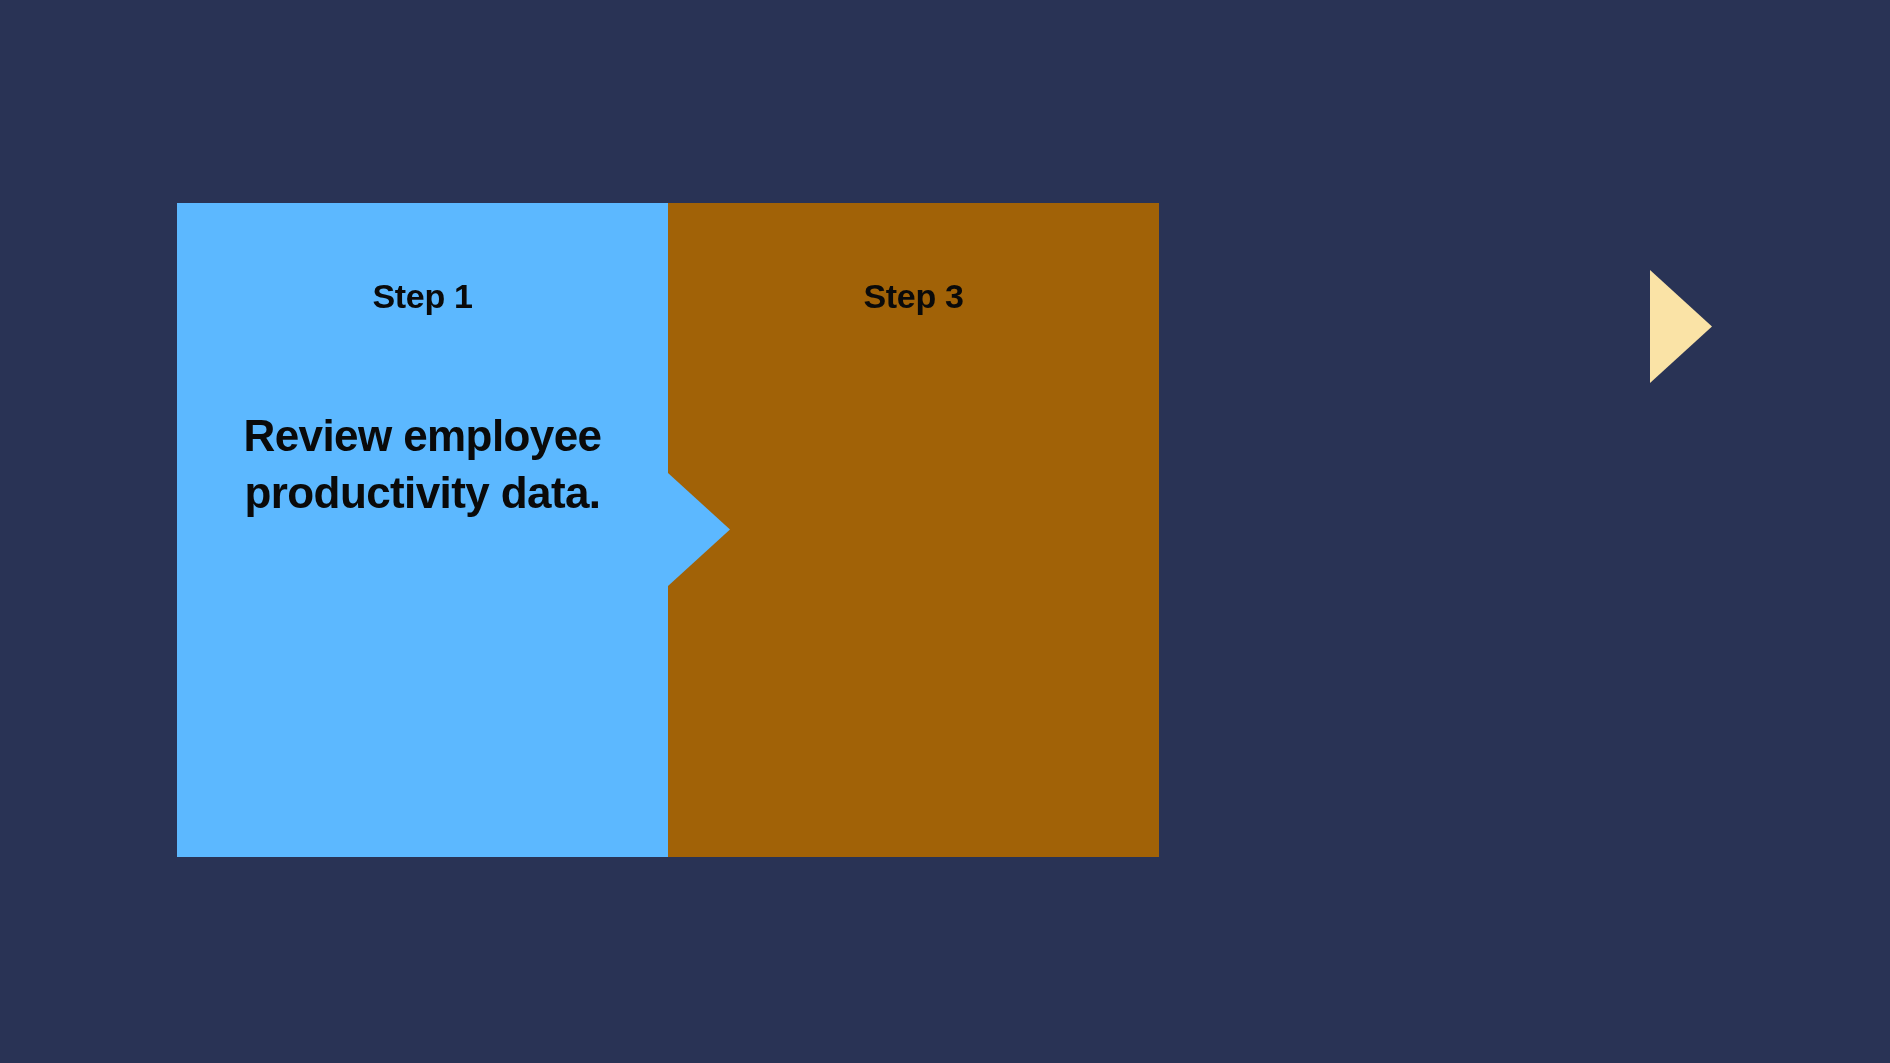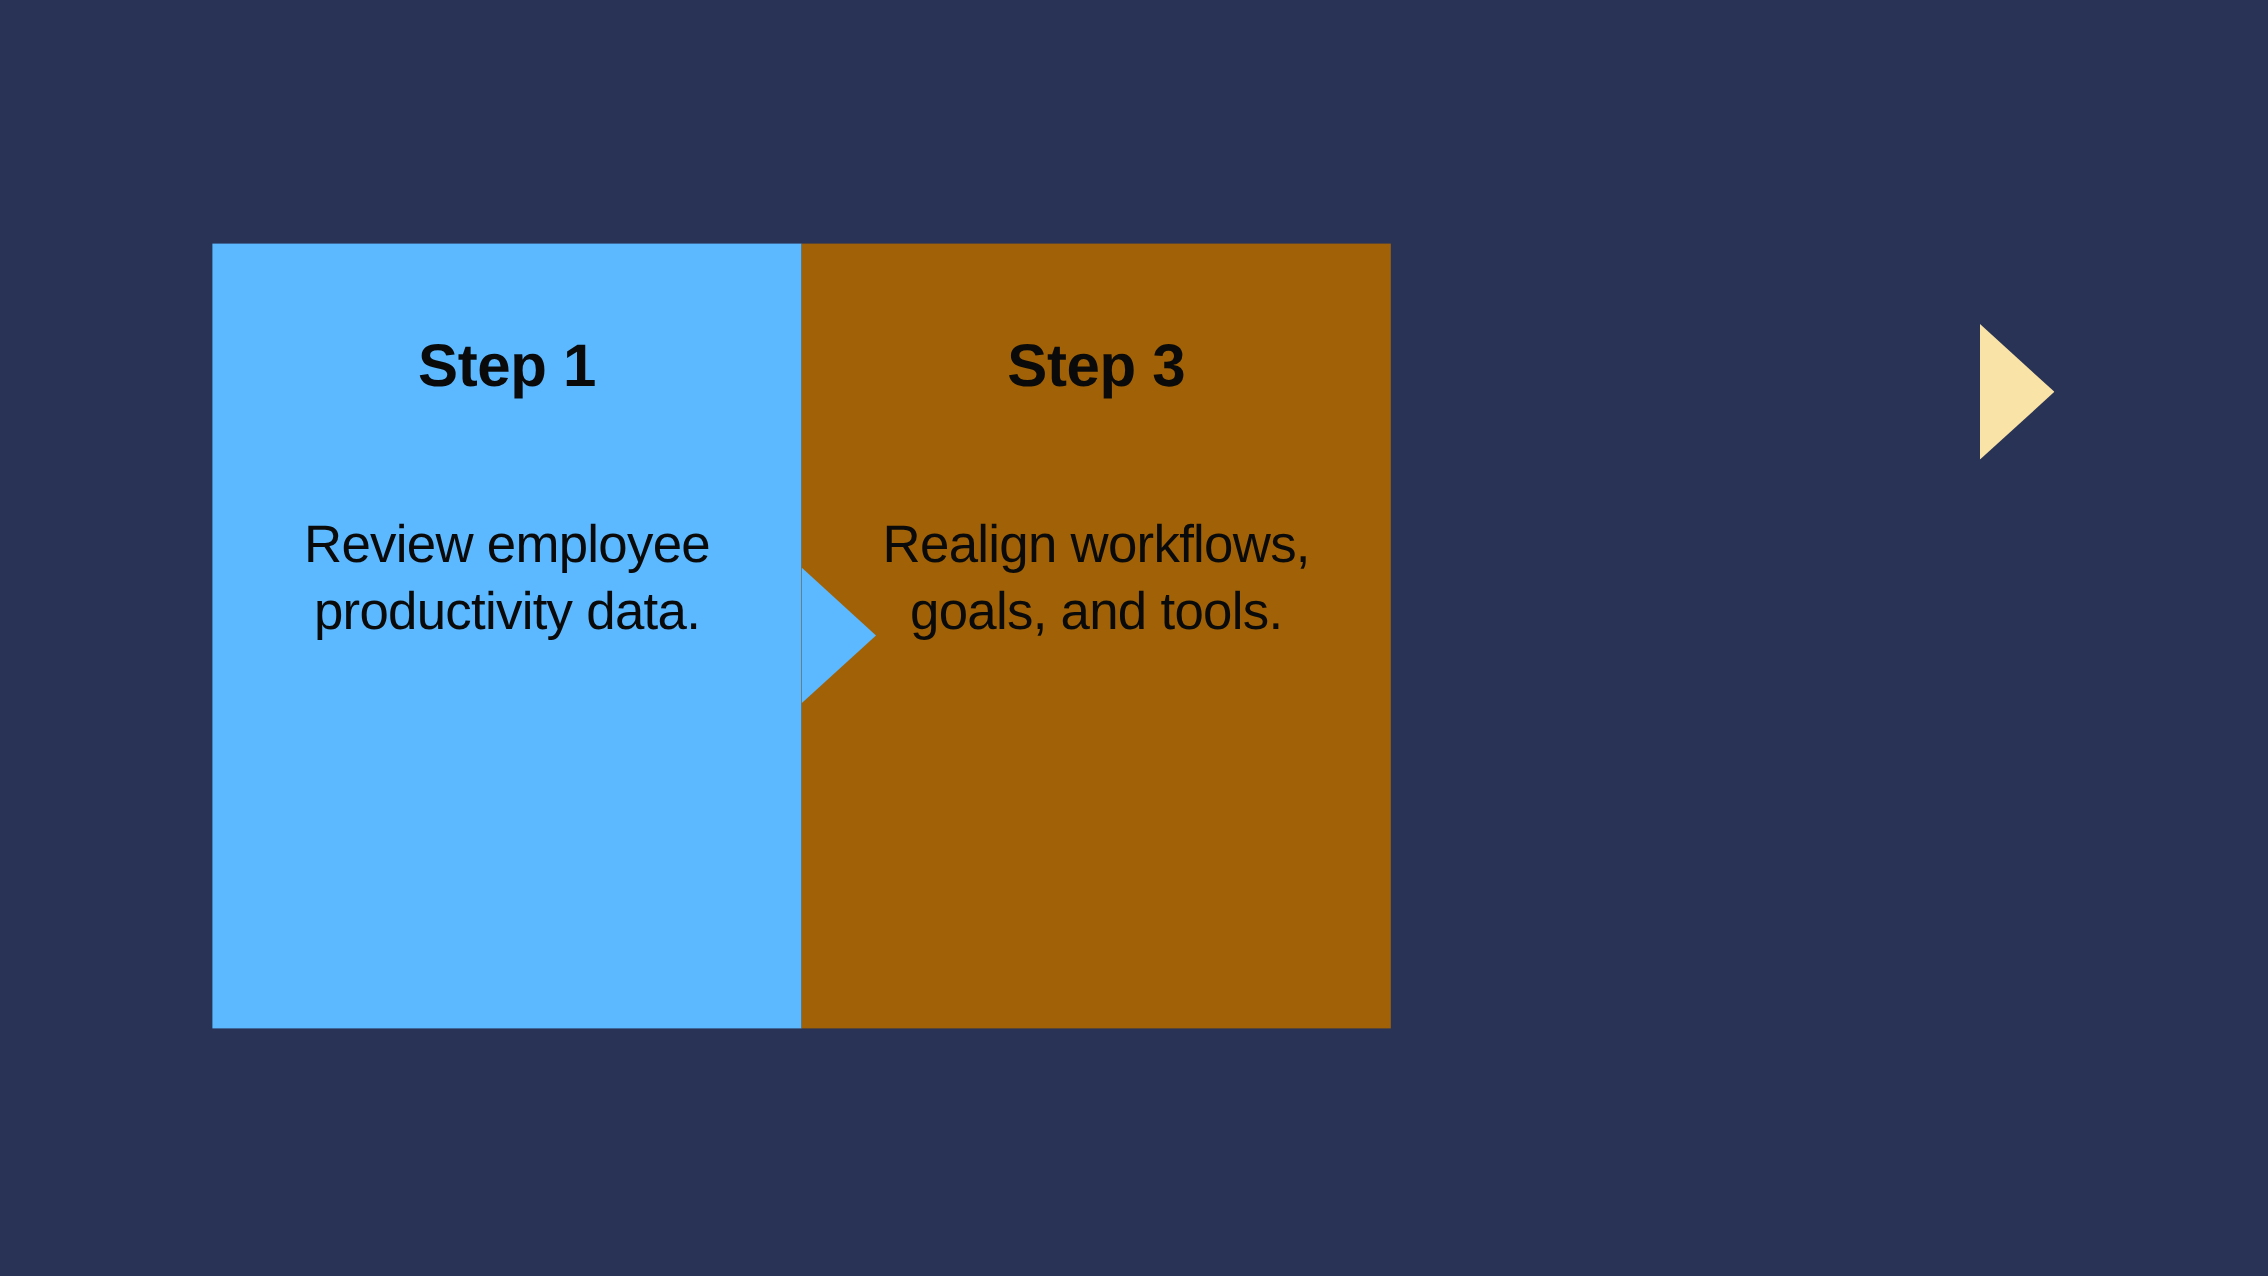--- a/index.html
+++ b/index.html
@@ -42,34 +42,34 @@
     position: absolute;
     inset: 0;
     display: flex;
     flex-direction: column;
     align-items: center;
     padding-top: 75px;
     z-index: 3;
   }
 
   .step-title {
-    font-size: 50px;
+    font-size: 34px;
     font-weight: bold;
     color: #0a0a0a;
     letter-spacing: -0.3px;
     line-height: 1.1;
     text-align: center;
     margin: 0;
   }
 
   .step-desc {
     margin: 0;
     margin-top: 93px;
     font-size: 44px;
-    font-weight: normal;
+    font-weight: bold;
     color: #0a0a0a;
     letter-spacing: -0.6px;
     line-height: 1.28;
     text-align: center;
     width: 420px;
   }
 
   
   .chevron {
     position: absolute;
@@ -113,21 +113,20 @@
         <svg width="62" height="113" viewBox="0 0 62 113" xmlns="http://www.w3.org/2000/svg">
           <polygon points="0,0 62,56.5 0,113" fill="#5CB8FF"></polygon>
         </svg>
       </div>
     </div>
 
 
     <div class="step-panel panel-3" style="background: #a16207;">
       <div class="panel-body">
         <div class="step-title" style="color: rgb(10, 10, 10);">Step 3</div>
-        <div class="step-desc" style="color: rgb(10, 10, 10);">Realign workflows, goals, and tools.</div>
       </div>
     </div>
 
   </div>
 
   <div class="tail-arrow">
     <svg width="62" height="113" viewBox="0 0 62 113" xmlns="http://www.w3.org/2000/svg">
       <polygon points="0,0 62,56.5 0,113" fill="#FAE3A6"></polygon>
     </svg>
   </div>

